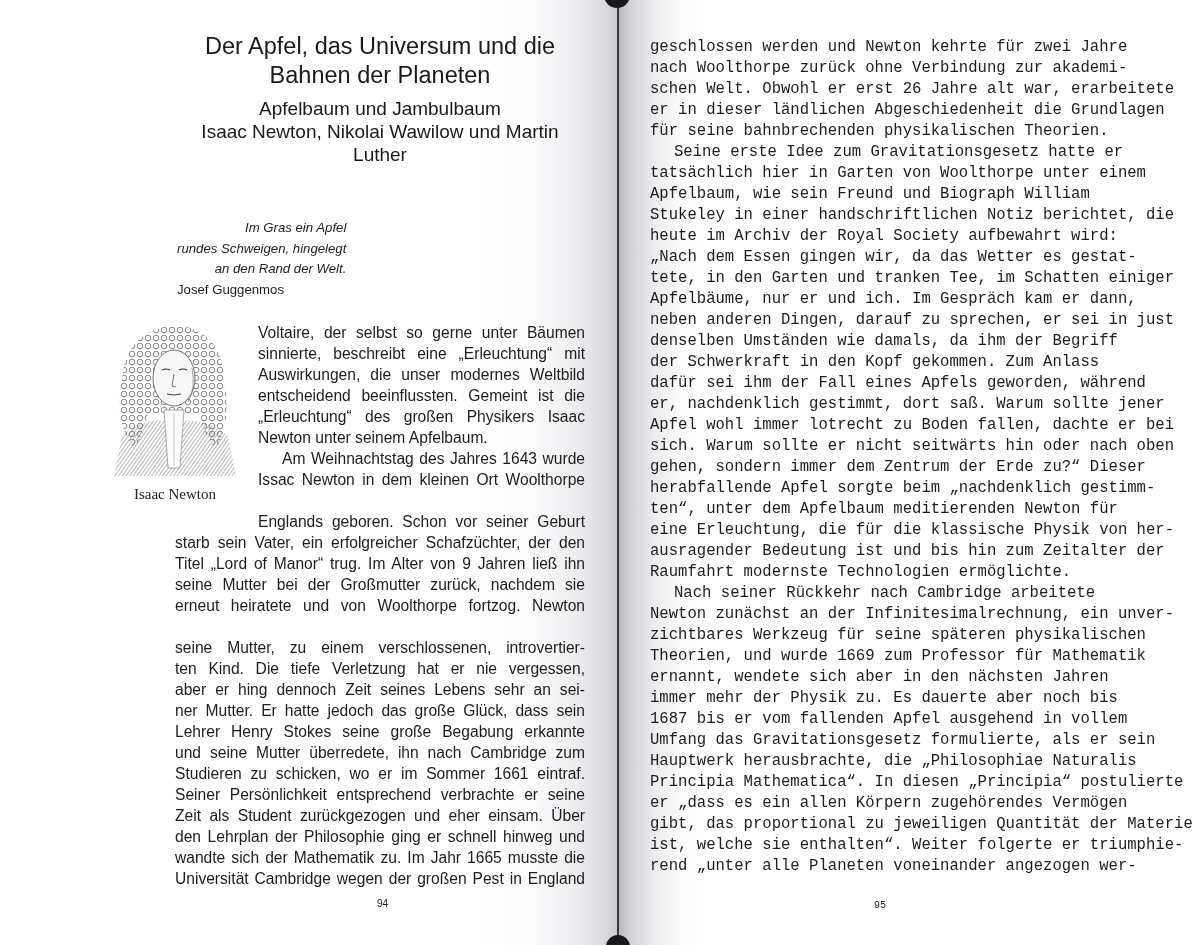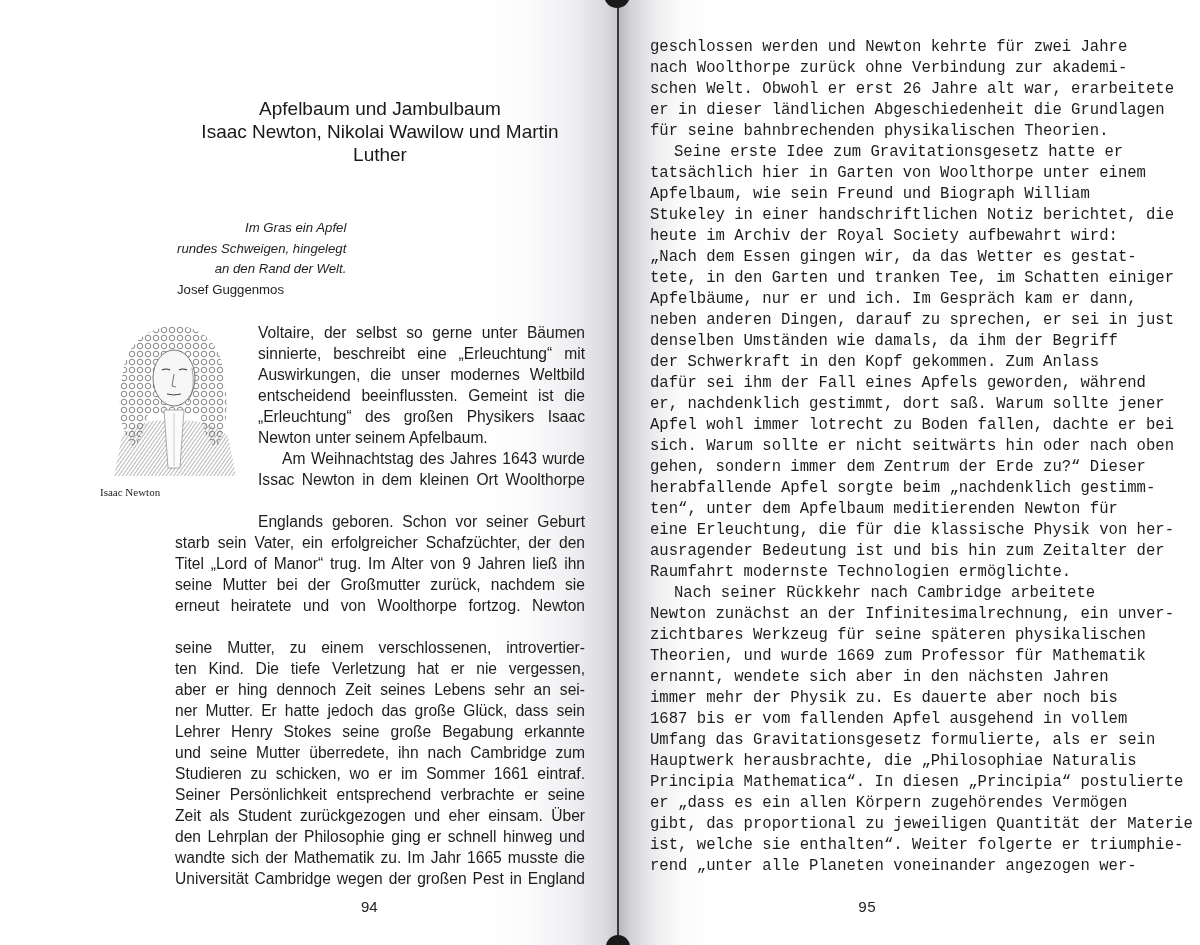--- a/index.html
+++ b/index.html
@@ -20,35 +20,39 @@
   .spine-bottom { position:absolute; left:606px; top:935px; width:24px; height:14px; background:#1a1a1a; border-radius:12px 12px 0 0; }
 
   .title { position:absolute; left:180px; width:400px; text-align:center; font-size:23.5px; line-height:29px; top:32px; color:#1a1a1a; }
   .subtitle { position:absolute; left:170px; width:420px; text-align:center; font-size:19px; line-height:23px; top:97px; color:#1a1a1a; }
 
   .epigraph { position:absolute; left:177px; top:218px; font-size:13.2px; line-height:20.5px; color:#1f1f1f; }
   .epigraph .line { font-style:italic; display:block;text-align:right; }
   .epigraph .author { display:block; font-style:normal; }
 
   .portrait { position:absolute; left:104px; top:318px; width:140px; height:158px; }
-  .caption { position:absolute; left:100px; top:486px; width:150px; 
-    font-family:"Liberation Serif", serif; font-size:11px; color:#222; }
+  .caption { position:absolute; left:100px; top:486px; width:150px; text-align:center;
+    font-family:"Liberation Serif", serif; font-size:15px; color:#222; }
 
   .body-line { position:absolute; font-size:15.6px; line-height:21px; white-space:nowrap; color:#1d1d1d; }
   .justify { text-align:justify; text-align-last:justify; }
   .last { text-align:left; text-align-last:left; }
 
-  .page-num { position:absolute; font-size:15px; color:#222; }
+  .page-num { position:absolute; font-size:10px; color:#222;margin-left:16px; }
 </style>
 </head>
 <body>
 
 <div class="spread">
 
   <div class="page page-left">
+    <div class="title">
+      <div>Der Apfel, das Universum und die</div>
+      <div>Bahnen der Planeten</div>
+    </div>
     <div class="subtitle">
       <div>Apfelbaum und Jambulbaum</div>
       <div>Isaac Newton, Nikolai Wawilow und Martin</div>
       <div>Luther</div>
     </div>
 
     <div class="epigraph">
       <span class="line">Im Gras ein Apfel</span>
       <span class="line">rundes Schweigen, hingelegt</span>
       <span class="line">an den Rand der Welt.</span>

